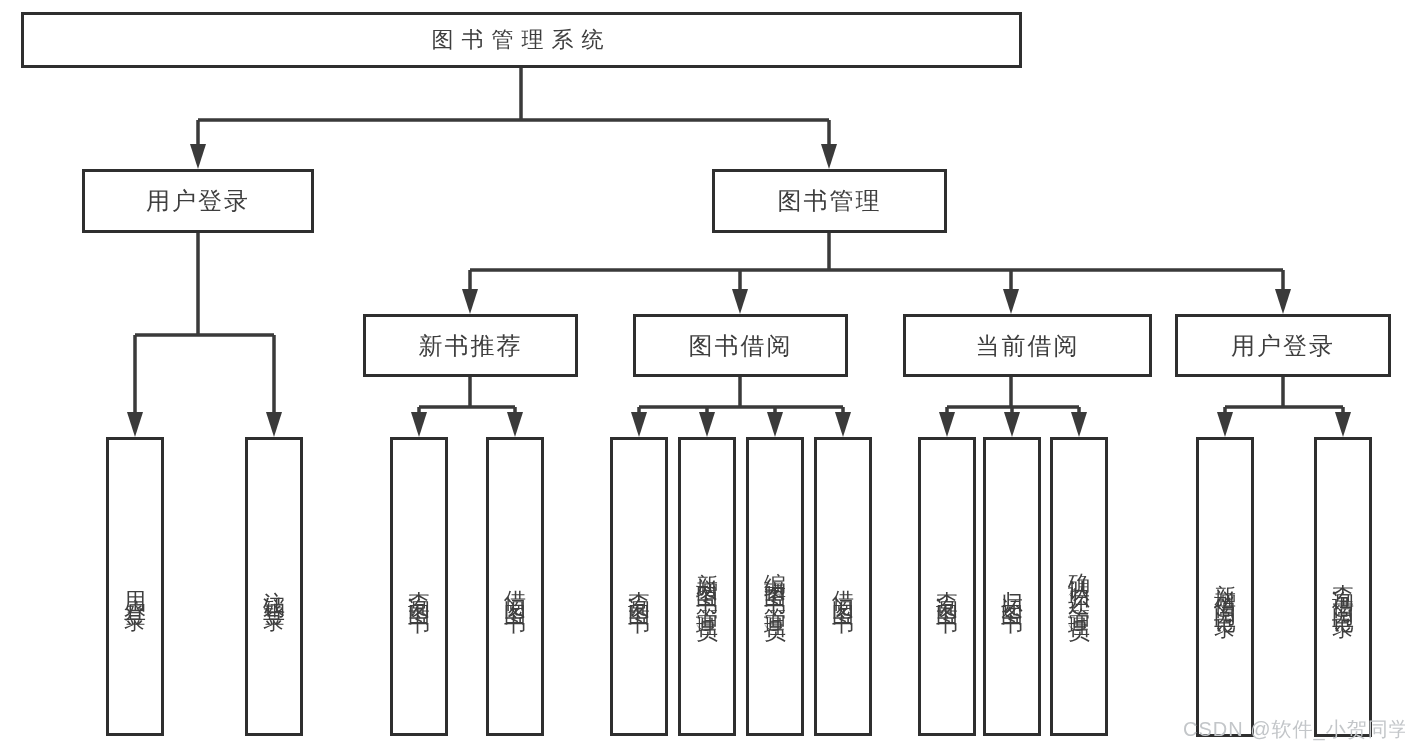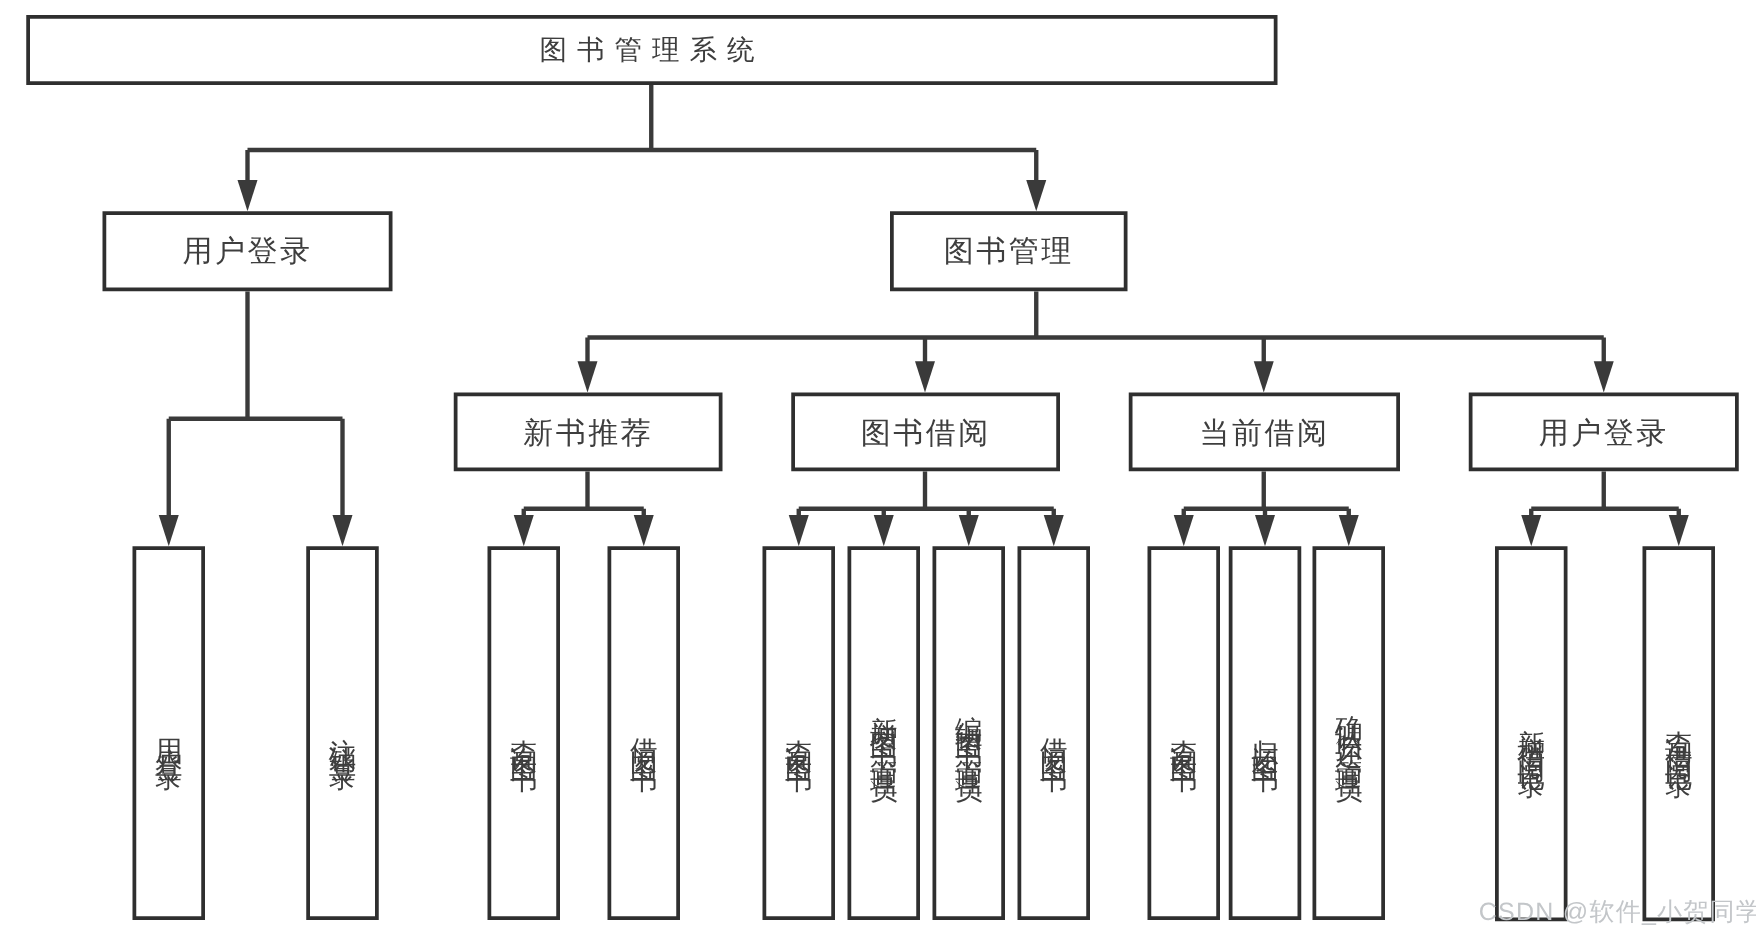--- a/index.html
+++ b/index.html
@@ -98,31 +98,31 @@
     </g>
   </svg>
 
   <div class="node lvl1" style="left:21px; top:12px; width:1001px; height:56px;">
     <span class="htext">图书管理系统</span>
   </div>
 
   <div class="node lvl2" style="left:82px; top:169px; width:232px; height:64px;">
     <span class="htext">用户登录</span>
   </div>
-  <div class="node lvl2" style="left:712px; top:169px; width:190px; height:64px;text-align:center;">
+  <div class="node lvl2" style="left:712px; top:169px; width:235px; height:64px;text-align:center;">
     <span class="htext">图书管理</span>
   </div>
 
   <div class="node lvl3" style="left:633px; top:314px; width:215px; height:63px;">
     <span class="htext">图书借阅</span>
   </div>
   <div class="node lvl3" style="left:363px; top:314px; width:215px; height:63px;">
     <span class="htext">新书推荐</span>
   </div>
-  <div class="node lvl3" style="left:903px; top:314px; width:217px; height:63px;">
+  <div class="node lvl3" style="left:903px; top:314px; width:249px; height:63px;">
     <span class="htext">当前借阅</span>
   </div>
   <div class="node lvl3" style="left:1175px; top:314px; width:216px; height:63px;">
     <span class="htext">用户登录</span>
   </div>
 
   <div class="node leaf" style="left:106px; top:437px; width:58px; height:299px;">
     <span class="vtext">用户登录</span>
   </div>
   <div class="node leaf" style="left:245px; top:437px; width:58px; height:299px;">

